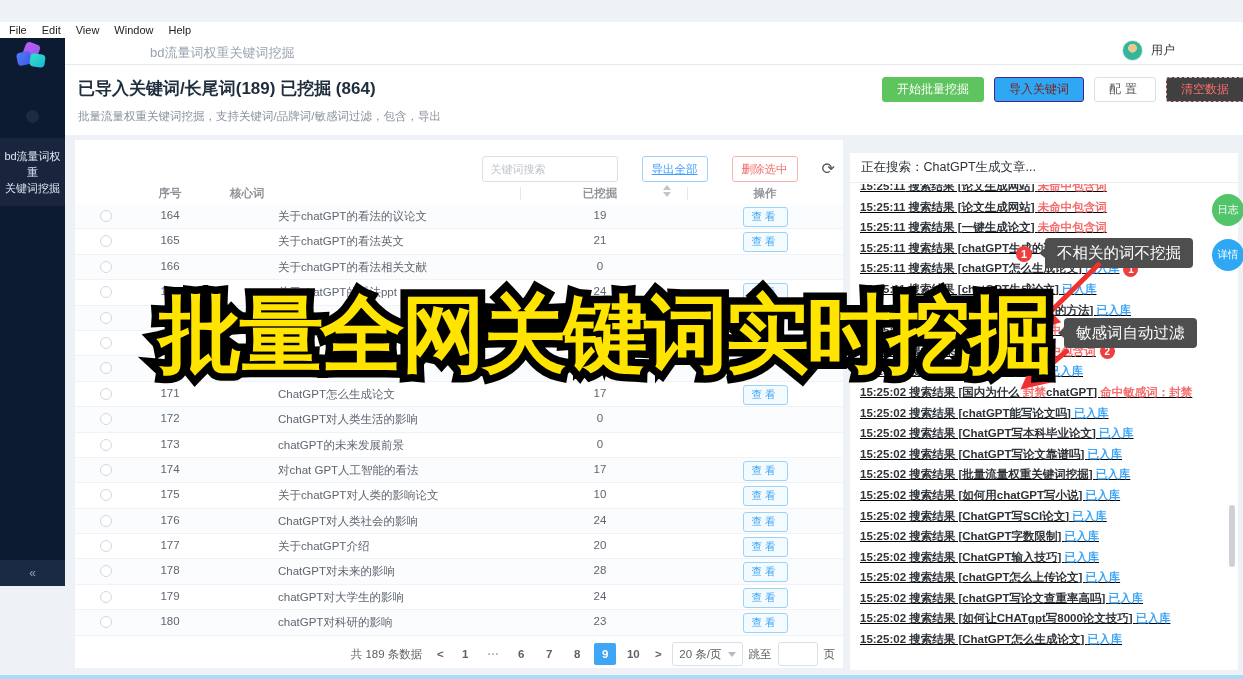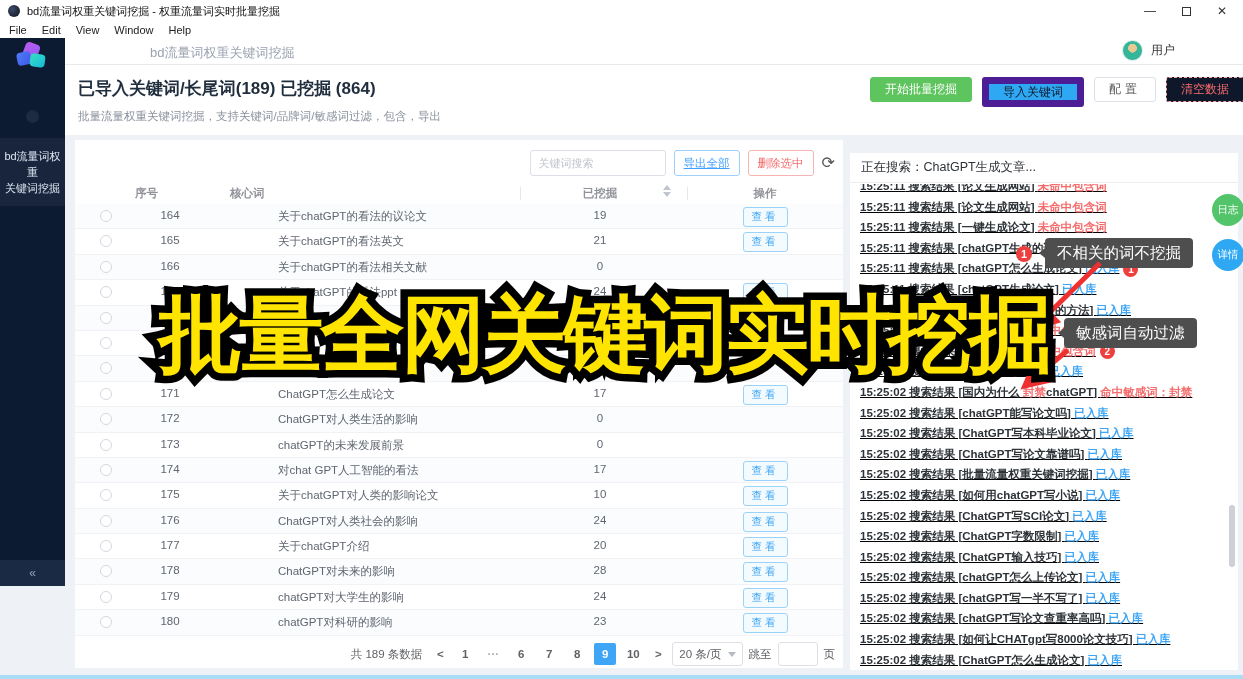--- a/index.html
+++ b/index.html
@@ -38,37 +38,37 @@
   .bottom-gray { position:absolute; left:0; top:670px; width:1243px; height:5px; background:#eef1f5; }
   .bottom-blue { position:absolute; left:0; top:675px; width:1243px; height:4px; background:#a9ddf7; }
 
   
   .page-head { position:absolute; left:65px; top:65px; width:1187px; height:70px; background:#fff; }
   .ph-title { position:absolute; left:13px; top:12px; font-size:17px; font-weight:bold; color:#1f2d3d; }
   .ph-sub { position:absolute; left:13px; top:44px; font-size:11.5px; color:#8a919c; }
   .ph-btns { position:absolute; right:8px; top:12px; display:flex; gap:10px; }
   .btn { height:25px; padding:8px 14px; font-size:12px; border-radius:3px; display:flex; align-items:center; cursor:pointer; }
   .btn-green { background:#5ec45e; color:#fff; border:1px solid #5ec45e; }
-  .btn-blue { background:#2fa8f3; color:#0f172a; border:7px solid #4c1d95; }
+  .btn-blue { background:#2fa8f3; color:#7f1d1d; border:1px solid #4c1d95; }
   .btn-plain { background:#fff; color:#555; border:1px solid #dcdfe6; letter-spacing:4px; }
-  .btn-danger { background:#0f172a; color:#f56c6c; border:1px dashed #f3a9a9; }
+  .btn-danger { background:#404040; color:#f56c6c; border:1px dashed #f3a9a9; }
 
   
   .card-left { position:absolute; left:75px; top:140px; width:768px; height:528px; background:#fff; }
-  .toolbar { position:absolute; right:8px; top:10px; display:flex; align-items:center; gap:8px; }
+  .toolbar { position:absolute; right:8px; top:16px; display:flex; align-items:center; gap:24px; }
   .search-input { width:136px; height:26px; border:1px solid #dcdfe6; border-radius:3px; font-size:11px; padding:0 8px; color:#333; font-family:"Liberation Sans",sans-serif; }
   .search-input::placeholder { color:#bfc4cc; }
   .mini-btn { height:26px; padding:0 9px; font-size:11.5px; border-radius:3px; display:flex; align-items:center; background:#fff; cursor:pointer; }
   .mb-blue { color:#409eff; border:1px solid #9fd0fb;text-decoration:underline; }
   .mb-red { color:#f56c6c; border:1px solid #f7b3b3; }
   .refresh { font-size:16px; color:#555; cursor:pointer; line-height:16px; }
 
   .t-head { position:absolute; left:0; top:42px; width:768px; height:22px; }
   .t-head .hc { position:absolute; font-size:11.5px; color:#909399; font-weight:bold; top:4px; }
-  .hc-no { left:60px; width:50px; }
+  .hc-no { left:70px; width:50px; text-align:center; }
   .hc-word { left:155px; }
   .hc-mined { left:480px; width:90px; text-align:center; }
   .hc-op { left:645px; width:90px; text-align:center; }
   .sorter { position:absolute; left:588px; top:3px; display:flex; flex-direction:column; gap:0; cursor:pointer; }
   .sorter b { width:0; height:0; border-left:4px solid transparent; border-right:4px solid transparent; }
   .sorter .up { border-bottom:5px solid #c0c4cc; margin-bottom:2px; }
   .sorter .dn { border-top:5px solid #c0c4cc; }
   .hdiv { position:absolute; top:5px; width:1px; height:13px; background:#e4e7ed; }
 
   .t-body { position:absolute; left:0; top:64px; width:768px; }
@@ -124,29 +124,20 @@
   .banner span { position:absolute; left:0; top:0; width:100%; text-align:center; font-size:84px; font-weight:700; letter-spacing:-3px; font-family:"DejaVu Sans","Liberation Sans",sans-serif; white-space:nowrap; }
   .banner .stroke { -webkit-text-stroke:15px #000; color:#000;
     text-shadow:4px 4px 0 #000,-4px 4px 0 #000,4px -4px 0 #000,-4px -4px 0 #000,0 6px 0 #000,0 -6px 0 #000,6px 0 0 #000,-6px 0 0 #000; }
   .banner .fill { color:#ffe400; }
 </style>
 </head>
 <body>
 
 <div class="screen">
 
-  <div class="titlebar">
-    <span class="app-ico"></span>
-    <span class="title-text">bd流量词权重关键词挖掘 - 权重流量词实时批量挖掘</span>
-    <span class="win-ctrls">
-      <span>—</span>
-      <span class="wc-max"></span>
-      <span>✕</span>
-    </span>
-  </div>
 
   <div class="menubar">
     <span>File</span>
     <span>Edit</span>
     <span>View</span>
     <span>Window</span>
     <span>Help</span>
   </div>
 
   <div class="appbar">
@@ -365,21 +356,20 @@
           <div class="log-line"><span>15:25:02</span> 搜索结果 [<span>国内为什么 </span><span class="lg-redword">封禁</span><span>chatGPT</span>] <span class="lg-miss">命中敏感词：封禁</span></div>
           <div class="log-line"><span>15:25:02</span> 搜索结果 [<span>chatGPT能写论文吗</span>] <span class="lg-ok">已入库</span></div>
           <div class="log-line"><span>15:25:02</span> 搜索结果 [<span>ChatGPT写本科毕业论文</span>] <span class="lg-ok">已入库</span></div>
           <div class="log-line"><span>15:25:02</span> 搜索结果 [<span>ChatGPT写论文靠谱吗</span>] <span class="lg-ok">已入库</span></div>
           <div class="log-line"><span>15:25:02</span> 搜索结果 [<span>批量流量权重关键词挖掘</span>] <span class="lg-ok">已入库</span></div>
           <div class="log-line"><span>15:25:02</span> 搜索结果 [<span>如何用chatGPT写小说</span>] <span class="lg-ok">已入库</span></div>
           <div class="log-line"><span>15:25:02</span> 搜索结果 [<span>ChatGPT写SCI论文</span>] <span class="lg-ok">已入库</span></div>
           <div class="log-line"><span>15:25:02</span> 搜索结果 [<span>ChatGPT字数限制</span>] <span class="lg-ok">已入库</span></div>
           <div class="log-line"><span>15:25:02</span> 搜索结果 [<span>ChatGPT输入技巧</span>] <span class="lg-ok">已入库</span></div>
           <div class="log-line"><span>15:25:02</span> 搜索结果 [<span>chatGPT怎么上传论文</span>] <span class="lg-ok">已入库</span></div>
-          <div class="log-line"><span>15:25:02</span> 搜索结果 [<span>chatGPT写一半不写了</span>] <span class="lg-ok">已入库</span></div>
           <div class="log-line"><span>15:25:02</span> 搜索结果 [<span>chatGPT写论文查重率高吗</span>] <span class="lg-ok">已入库</span></div>
           <div class="log-line"><span>15:25:02</span> 搜索结果 [<span>如何让CHATgpt写8000论文技巧</span>] <span class="lg-ok">已入库</span></div>
           <div class="log-line"><span>15:25:02</span> 搜索结果 [<span>ChatGPT怎么生成论文</span>] <span class="lg-ok">已入库</span></div>
         </div>
     </div>
   </div>
   <div class="log-scrollbar"></div>
 
   <div class="fab fab-log">日志</div>
   <div class="fab fab-detail">详情</div>

